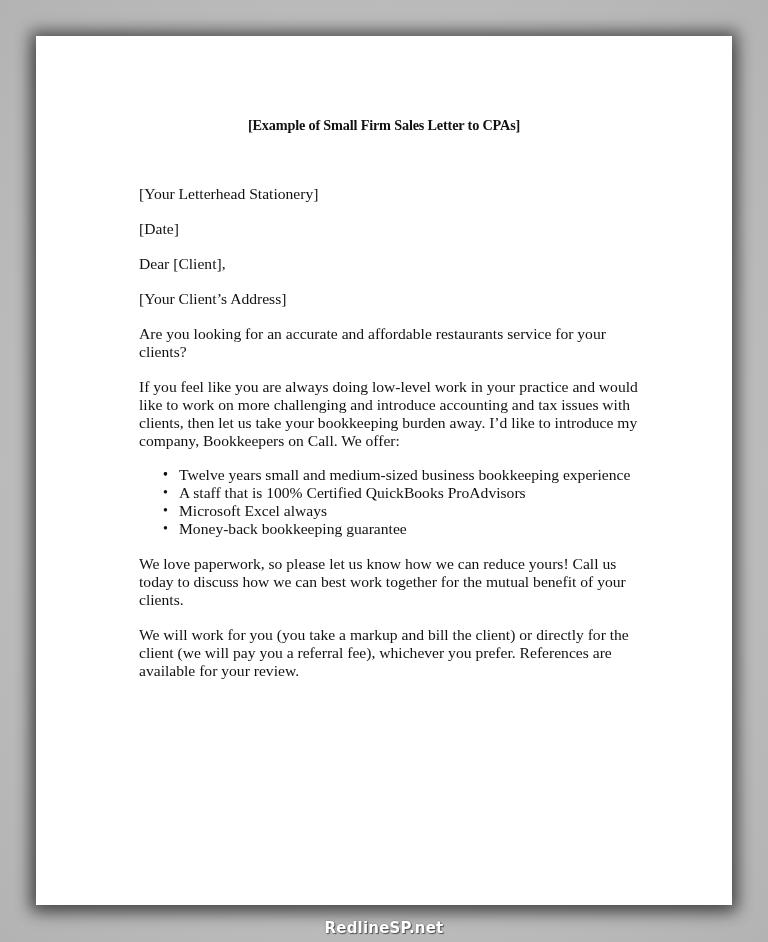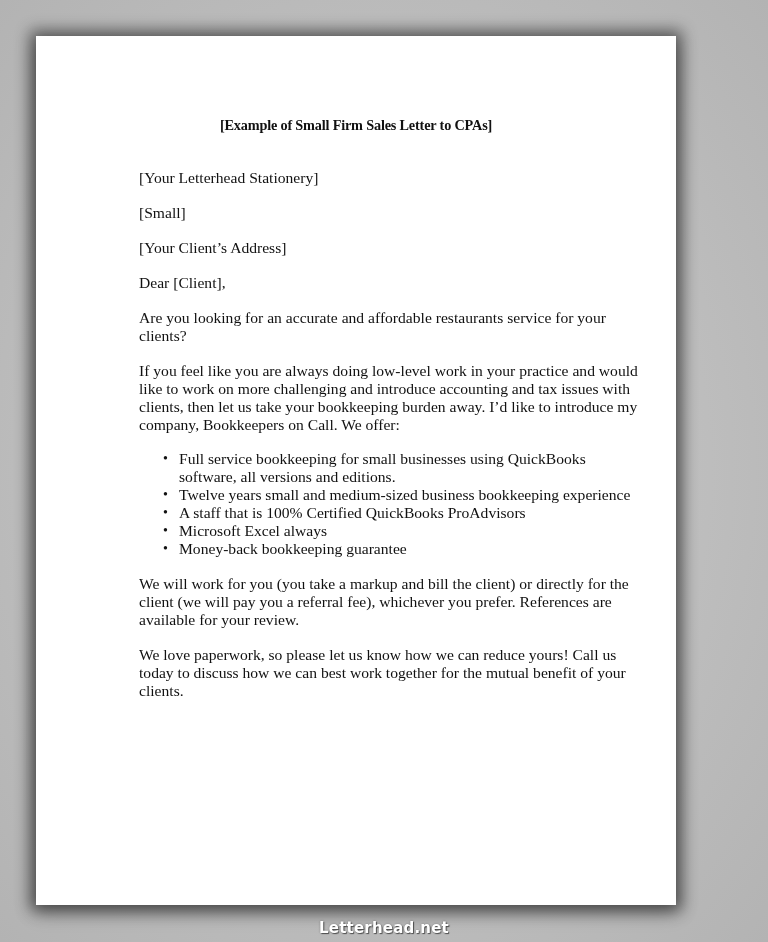--- a/index.html
+++ b/index.html
@@ -12,21 +12,21 @@
       background: radial-gradient(ellipse at center, #c9c9c9 0%, #bdbdbd 60%, #b3b3b3 100%);
       position: relative;
       overflow: hidden;
       font-family: "Liberation Serif", serif;
       color: #111;
     }
     .page {
       position: absolute;
       left: 36px;
       top: 36px;
-      width: 640px;
+      width: 696px;
       height: 869px;
       background: #ffffff;
       box-shadow: 0 0 14px 6px rgba(0,0,0,0.45), 0 6px 18px rgba(0,0,0,0.35);
     }
     .title {
       position: absolute;
       top: 80px;
       left: 0;
       width: 100%;
       text-align: center;
@@ -38,21 +38,21 @@
     }
     .body {
       position: absolute;
       left: 103px;
       top: 133px;
       width: 500px;
       font-size: 15.6px;
       line-height: 18px;
     }
     .p {
-      margin: 0 0 17px 0;
+      margin: 16px 0 17px 0;
     }
     ul.bullets {
       margin: -1px 0 17px 0;
       padding: 0 0 0 40px;
       list-style: none;
     }
     ul.bullets li {
       position: relative;
       margin: 0;
       padding: 0;
@@ -78,47 +78,46 @@
     }
   </style>
 </head>
 <body>
 
 <div class="page">
   <div class="title">[Example of Small Firm Sales Letter to CPAs]</div>
 
   <div class="body">
     <p class="p">[Your Letterhead Stationery]</p>
-    <p class="p">[Small]</p>
+    <p class="p">[Date]</p>
+    <p class="p">Dear [Client],</p>
     <p class="p">[Your Client’s Address]</p>
-    <p class="p">Dear [Client],</p>
     <p class="p">Are you looking for an accurate and affordable restaurants service for your clients?</p>
     <p class="p">If you feel like you are always doing low-level work in your practice and would like to work on more challenging and introduce accounting and tax issues with clients, then let us take your bookkeeping burden away. I’d like to introduce my company, Bookkeepers on Call. We offer:</p>
 
     <ul class="bullets">
       <li>
         <span class="dot">•</span>
-        <span>Full service bookkeeping for small businesses using QuickBooks software, all versions and editions.</span>
       </li>
       <li>
         <span class="dot">•</span>
         <span>Twelve years small and medium-sized business bookkeeping experience</span>
       </li>
       <li>
         <span class="dot">•</span>
         <span>A staff that is 100% Certified QuickBooks ProAdvisors</span>
       </li>
       <li>
         <span class="dot">•</span>
         <span>Microsoft Excel always</span>
       </li>
       <li>
         <span class="dot">•</span>
         <span>Money-back bookkeeping guarantee</span>
       </li>
     </ul>
 
+    <p class="p">We love paperwork, so please let us know how we can reduce yours! Call us today to discuss how we can best work together for the mutual benefit of your clients.</p>
     <p class="p">We will work for you (you take a markup and bill the client) or directly for the client (we will pay you a referral fee), whichever you prefer. References are available for your review.</p>
-    <p class="p">We love paperwork, so please let us know how we can reduce yours! Call us today to discuss how we can best work together for the mutual benefit of your clients.</p>
   </div>
 </div>
 
-<div class="watermark">Letterhead.net</div>
+<div class="watermark">RedlineSP.net</div>
 
 </body></html>

